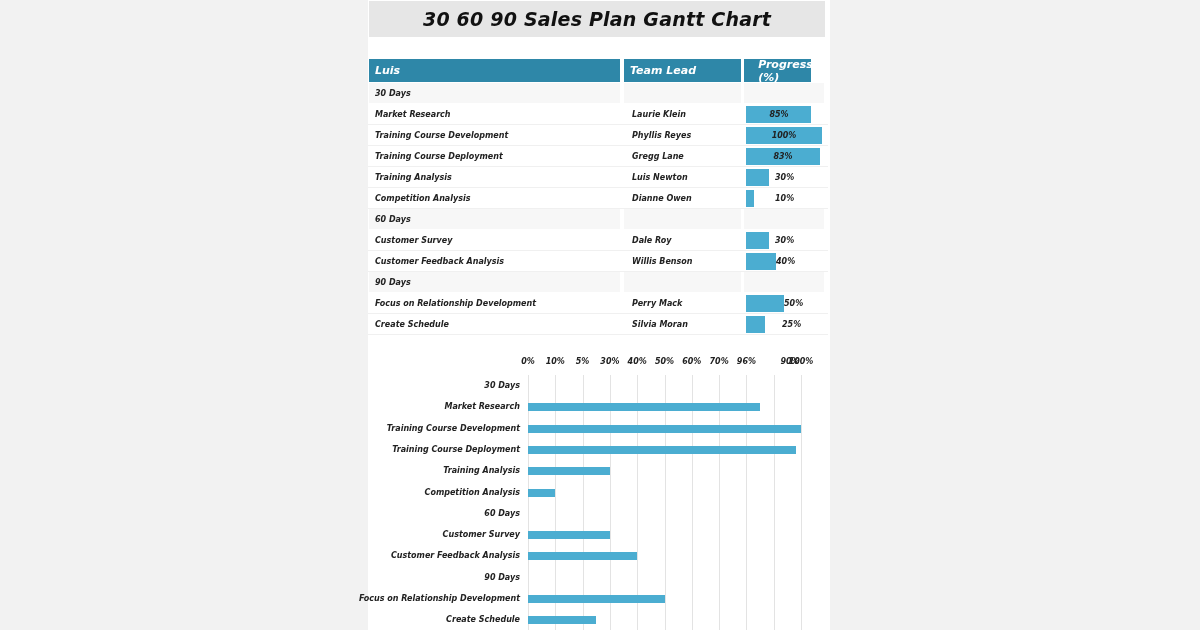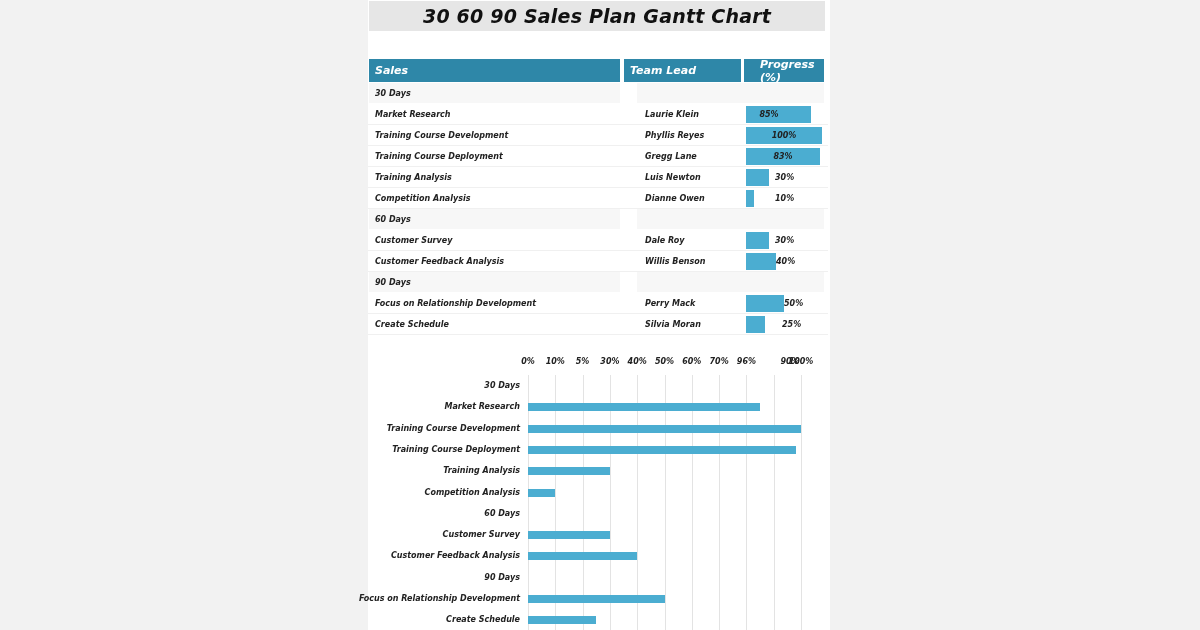--- a/index.html
+++ b/index.html
@@ -1,63 +1,63 @@
 <!DOCTYPE html>
 <html><head>
 <meta charset="utf-8">
 <style>
   * { box-sizing: border-box; margin: 0; padding: 0; }
   html, body { width: 1200px; height: 630px; overflow: hidden; }
   body { background: #f2f2f2; font-family: "DejaVu Sans", sans-serif; position: relative; }
   .sheet { position: absolute; left: 368px; top: 0; width: 462px; height: 630px; background: #ffffff; }
-  .title-bar { position: absolute; left: 1px; top: 1px; width: 456px; height: 30px; background: #e6e6e6; display: flex; align-items: center; justify-content: center; }
+  .title-bar { position: absolute; left: 1px; top: 1px; width: 456px; height: 36px; background: #e6e6e6; display: flex; align-items: center; justify-content: center; }
   .title-bar span { font-size: 19px; font-weight: bold; font-style: italic; color: #111; letter-spacing: 0.2px; }
   .th { position: absolute; top: 59px; height: 23px; background: #2e87a8; color: #fff; font-size: 11px; font-weight: bold; font-style: italic; display: flex; align-items: center; padding-left: 6px; }
   .th.task { left: 1px; width: 251px; }
   .th.lead { left: 256px; width: 117px; }
-  .th.prog { left: 376px; width: 80px; justify-content: center; padding-left: 16px; }
+  .th.prog { left: 376px; width: 67px; justify-content: center; padding-left: 16px; }
   .row { position: absolute; left: 0; width: 460px; height: 21px; }
   .cell { position: absolute; top: 0; height: 20px; display: flex; align-items: center; font-size: 8px; font-weight: bold; font-style: italic; color: #222; }
   .cell.task { left: 1px; width: 251px; padding-left: 6px; }
-  .cell.lead { left: 256px; width: 117px; padding-left: 8px; margin-left: 13px; }
+  .cell.lead { left: 256px; width: 117px; padding-left: 8px; }
   .cell.prog { left: 376px; width: 80px; }
   .row.group .cell.task, .row.group .cell.lead, .row.group .cell.prog { background: #f7f7f7; }
   .row.item { border-bottom: 1px solid #f0f0f0; }
   .pbar { position: absolute; left: 2px; top: 2px; height: 17px; background: #4badd1; }
   .ptext { position: absolute; top: 0; height: 20px; display: flex; align-items: center; font-size: 8px; font-weight: bold; font-style: italic; color: #222; }
   .chart { position: absolute; left: 0; top: 345px; width: 462px; height: 285px; }
   .tick { position: absolute; top: 12px; font-size: 8px; font-weight: bold; font-style: italic; color: #222; transform: translateX(-50%); }
   .grid { position: absolute; top: 30px; width: 1px; height: 255px; background: #e3e3e3; }
   .clabel { position: absolute; right: 310px; font-size: 8px; font-weight: bold; font-style: italic; color: #222; white-space: nowrap; text-align: right; }
   .cbar { position: absolute; height: 8px; background: #4badd1; }
 </style>
 </head>
 <body>
 
 <div class="sheet">
   <div class="title-bar">
     <span>30 60 90 Sales Plan Gantt Chart</span>
   </div>
 
-  <div class="th task">Sales</div>
+  <div class="th task">Luis</div>
   <div class="th lead">Team Lead</div>
   <div class="th prog">Progress (%)</div>
 
   <div id="table-body">
       <div class="row group" style="top: 83px;">
         <div class="cell task">30 Days</div>
         <div class="cell lead"></div>
         <div class="cell prog"></div>
       </div>
       <div class="row item" style="top: 104px;">
         <div class="cell task">Market Research</div>
         <div class="cell lead">Laurie Klein</div>
         <div class="cell prog">
           <div class="pbar" style="width: 65px;"></div>
-          <div class="ptext" style="left: 2px; width: 46px; justify-content: center;">85%</div>
+          <div class="ptext" style="left: 12px; width: 46px; justify-content: center;">85%</div>
         </div>
       </div>
       <div class="row item" style="top: 125px;">
         <div class="cell task">Training Course Development</div>
         <div class="cell lead">Phyllis Reyes</div>
         <div class="cell prog">
           <div class="pbar" style="width: 76px;"></div>
           <div class="ptext" style="left: 2px; width: 76px; justify-content: center;">100%</div>
         </div>
       </div>

